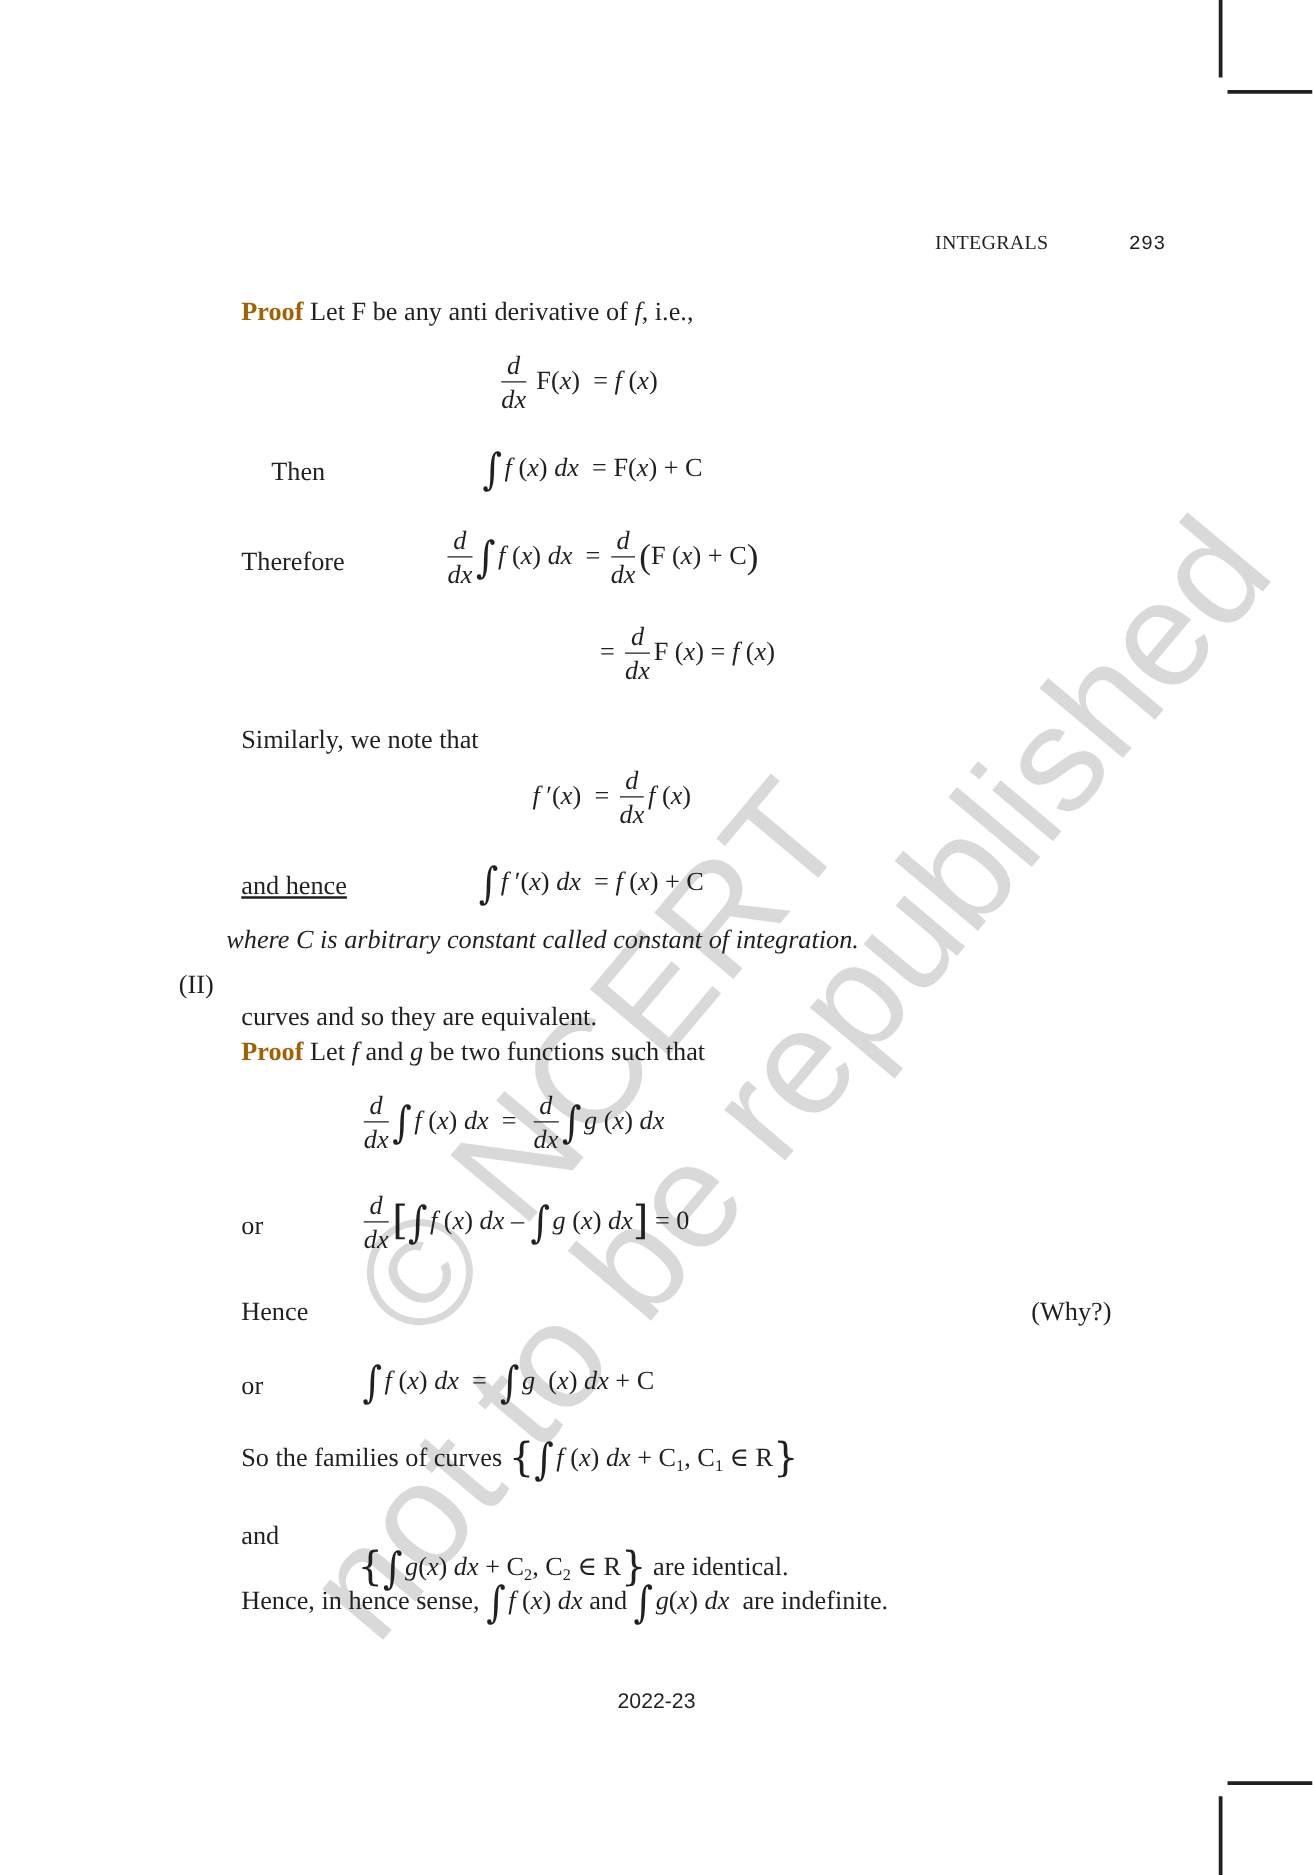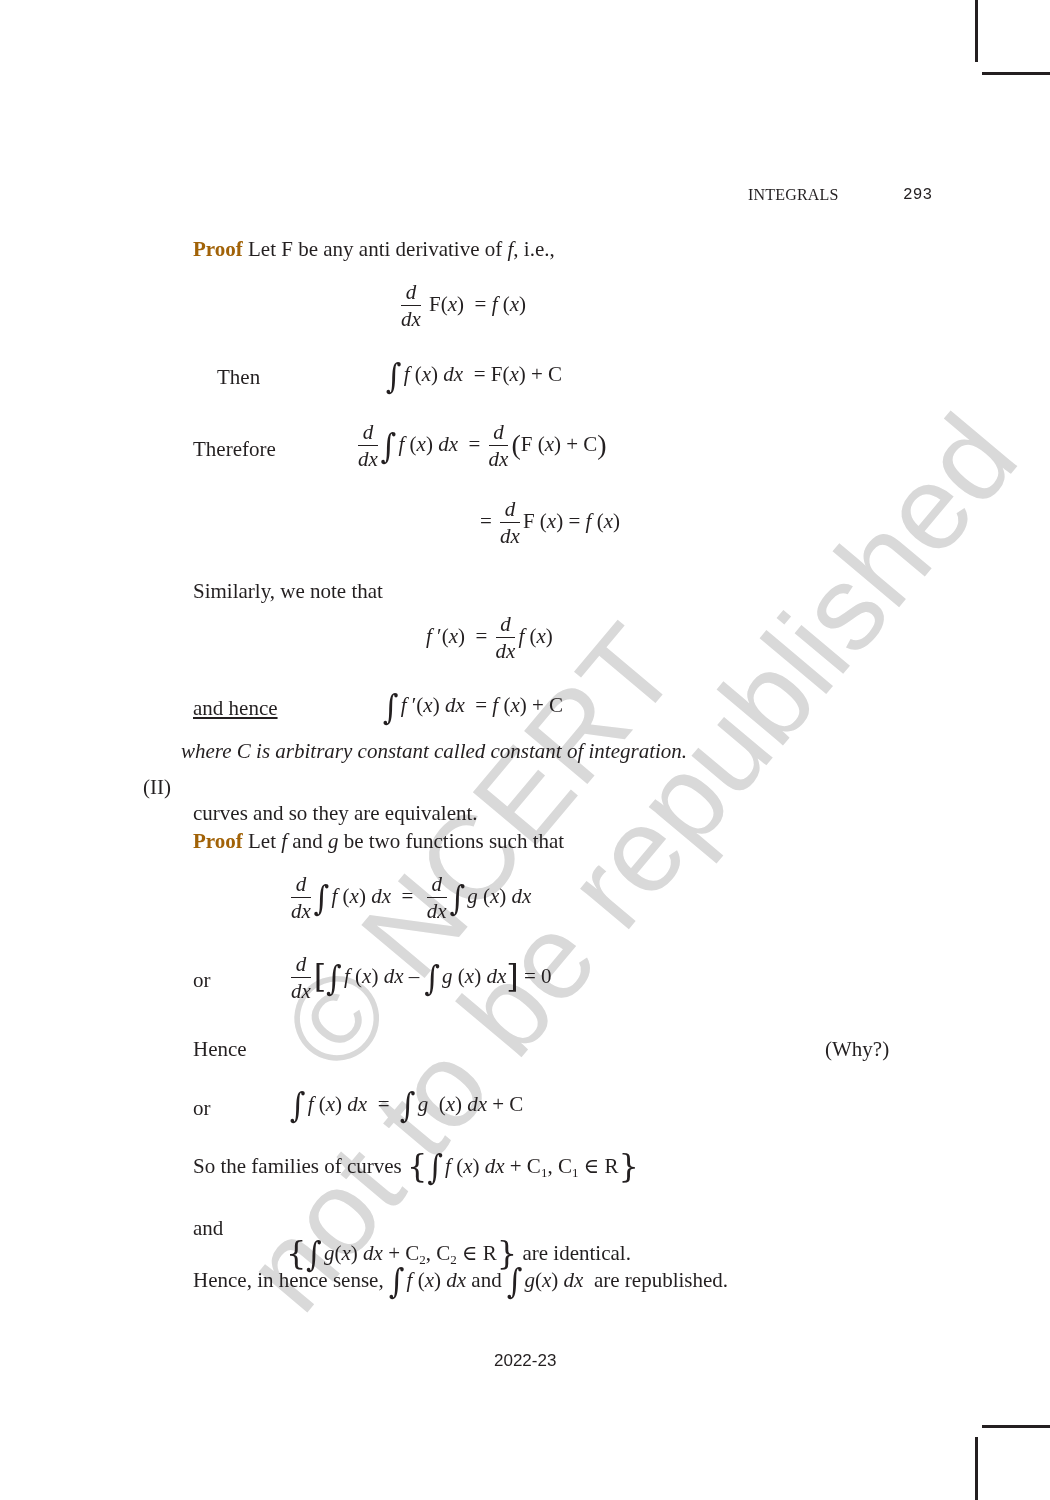--- a/index.html
+++ b/index.html
@@ -109,17 +109,17 @@
     <span class="big">{</span><span class="int">∫</span><i>f</i> (<i>x</i>) <i>dx</i> + C<sub>1</sub>, C<sub>1</sub> ∈ R<span class="big">}</span>
   </div>
 
   <div class="abs txt" style="left:193px; top:1216px;">and</div>
   <div class="abs m" style="left:286px; top:1241px;">
     <span class="big">{</span><span class="int">∫</span><i>g</i>(<i>x</i>) <i>dx</i> + C<sub>2</sub>, C<sub>2</sub> ∈ R<span class="big">}</span> <span>are identical.</span>
   </div>
 
   <div class="abs txt" style="left:193px; top:1268px;">
     <span>Hence, in hence sense,</span>
-    <span class="int">∫</span><i>f</i> (<i>x</i>) <i>dx</i> <span>and</span> <span class="int">∫</span><i>g</i>(<i>x</i>) <i>dx</i>&nbsp; <span>are republished.</span>
+    <span class="int">∫</span><i>f</i> (<i>x</i>) <i>dx</i> <span>and</span> <span class="int">∫</span><i>g</i>(<i>x</i>) <i>dx</i>&nbsp; <span>are indefinite.</span>
   </div>
 
   <div class="abs footer" style="left:494px; top:1351px;">2022-23</div>
 </div>
 
 </body></html>

